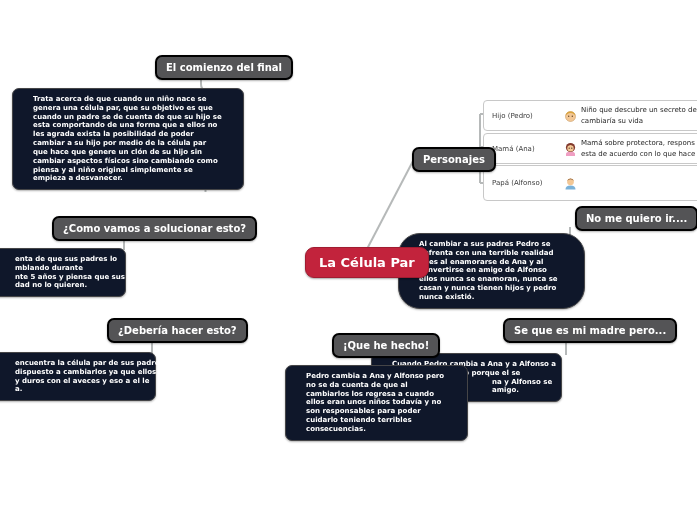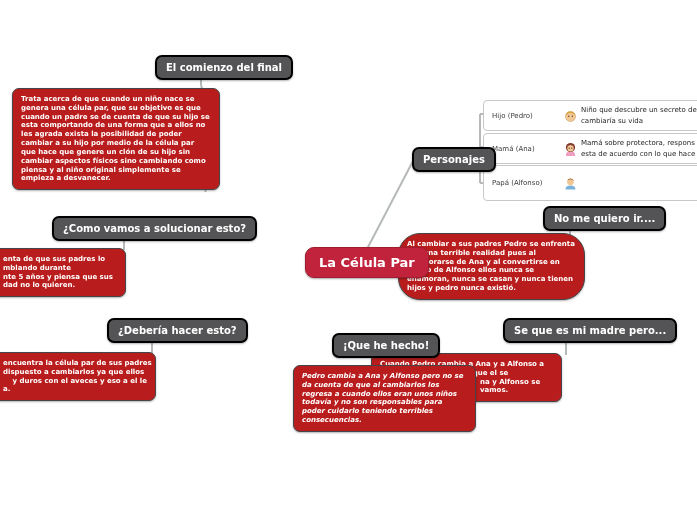--- a/index.html
+++ b/index.html
@@ -2,22 +2,22 @@
 <html><head>
 <meta charset="utf-8">
 <style>
   html,body{margin:0;padding:0;background:#fff;}
   #canvas{position:relative;width:697px;height:520px;background:#ffffff;overflow:hidden;
           font-family:"DejaVu Sans",sans-serif;}
   #wires{position:absolute;left:0;top:0;z-index:0;}
   .topic{position:absolute;background:#545456;color:#fff;font-size:10px;font-weight:bold;
          white-space:nowrap;padding:5px 9px;border-radius:7px;z-index:3;
          box-shadow:0 1px 2px rgba(0,0,0,.3);border:2px solid #000000;}
-  .note{position:absolute;background:#b91c1c;color:#fff;font-size:7px;font-weight:bold;
-        line-height:1.26;padding:6px 8px;border-radius:7px;z-index:2;
+  .note{position:absolute;background:#0f172a;color:#fff;font-size:7px;font-weight:bold;
+        line-height:1.26;padding:6px 20px;border-radius:7px;z-index:2;
         box-shadow:0 1px 2px rgba(0,0,0,.3);border:1px solid #454547;}
   .root-topic{position:absolute;background:#c2233c;color:#fff;font-size:13px;font-weight:bold;
         white-space:nowrap;padding:7px 13px;border-radius:9px;z-index:3;
         box-shadow:0 1px 2px rgba(0,0,0,.35);border:1px solid #a01c31;}
   .frag{white-space:nowrap;}
   .member-row{position:absolute;left:483px;width:262px;background:#fff;border:1px solid #c8c8c8;
         border-radius:4px;display:flex;align-items:center;z-index:2;box-sizing:border-box;}
   .member-name{width:72px;padding-left:8px;font-size:7px;color:#3a3a3a;flex:0 0 auto;}
   .member-avatar{flex:0 0 auto;margin-right:4px;display:flex;align-items:center;}
   .member-desc{font-size:7px;color:#1f1f1f;line-height:1.45;}
@@ -112,27 +112,27 @@
     <span class="member-name">Papá (Alfonso)</span>
     <span class="member-avatar">
       <svg width="13" height="14" viewBox="0 0 13 14">
         <path d="M1.5,13.5 Q1.5,9.5 6.5,9.5 Q11.5,9.5 11.5,13.5 Z" fill="#7ab1d8"></path>
         <circle cx="6.5" cy="5.8" r="3.4" fill="#f3c795"></circle>
         <path d="M3.2,5 A3.4,3.4 0 0 1 9.8,5 L8.6,3.9 Q6.5,2.4 4.4,3.9 Z" fill="#8a5a33"></path>
       </svg>
     </span>
   </div>
 
-  <div class="topic" style="left:543px;top:206px;">No me quiero ir....</div>
+  <div class="topic" style="left:575px;top:206px;">No me quiero ir....</div>
   <div class="note" style="left:398px;top:233px;width:187px;box-sizing:border-box;border-radius:22px;">Al cambiar a sus padres Pedro se enfrenta con una terrible realidad pues al enamorarse de Ana y al convertirse en amigo de Alfonso ellos nunca se enamoran, nunca se casan y nunca tienen hijos y pedro nunca existió.</div>
 
   <div class="topic" style="left:503px;top:318px;">Se que es mi madre pero...</div>
   <div class="note" style="left:371px;top:353px;width:191px;box-sizing:border-box;z-index:1;">
     <div class="frag">Cuando Pedro cambia a Ana y a Alfonso a</div>
     <div class="frag" style="margin-left:59px;">todo porque el se</div>
     <div class="frag" style="margin-left:100px;">na y Alfonso se</div>
-    <div class="frag" style="margin-left:100px;">vamos.</div>
+    <div class="frag" style="margin-left:100px;">amigo.</div>
   </div>
 
   <div class="topic" style="left:332px;top:333px;">¡Que he hecho!</div>
-  <div class="note" style="left:293px;top:365px;width:183px;box-sizing:border-box;z-index:2;font-style:italic;">Pedro cambia a Ana y Alfonso pero no se da cuenta de que al cambiarlos los regresa a cuando ellos eran unos niños todavía y no son responsables para poder cuidarlo teniendo terribles consecuencias.</div>
+  <div class="note" style="left:285px;top:365px;width:183px;box-sizing:border-box;z-index:2;">Pedro cambia a Ana y Alfonso pero no se da cuenta de que al cambiarlos los regresa a cuando ellos eran unos niños todavía y no son responsables para poder cuidarlo teniendo terribles consecuencias.</div>
 
 </div>
 
 </body></html>

